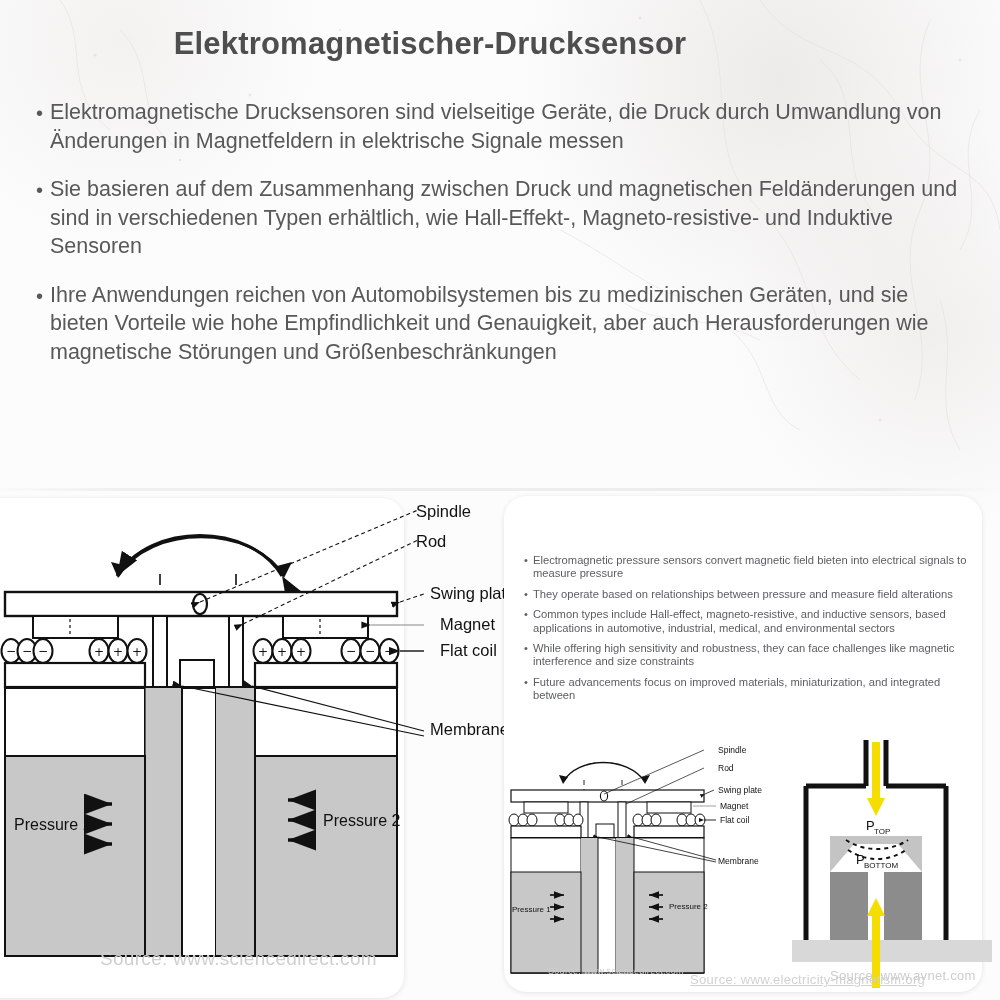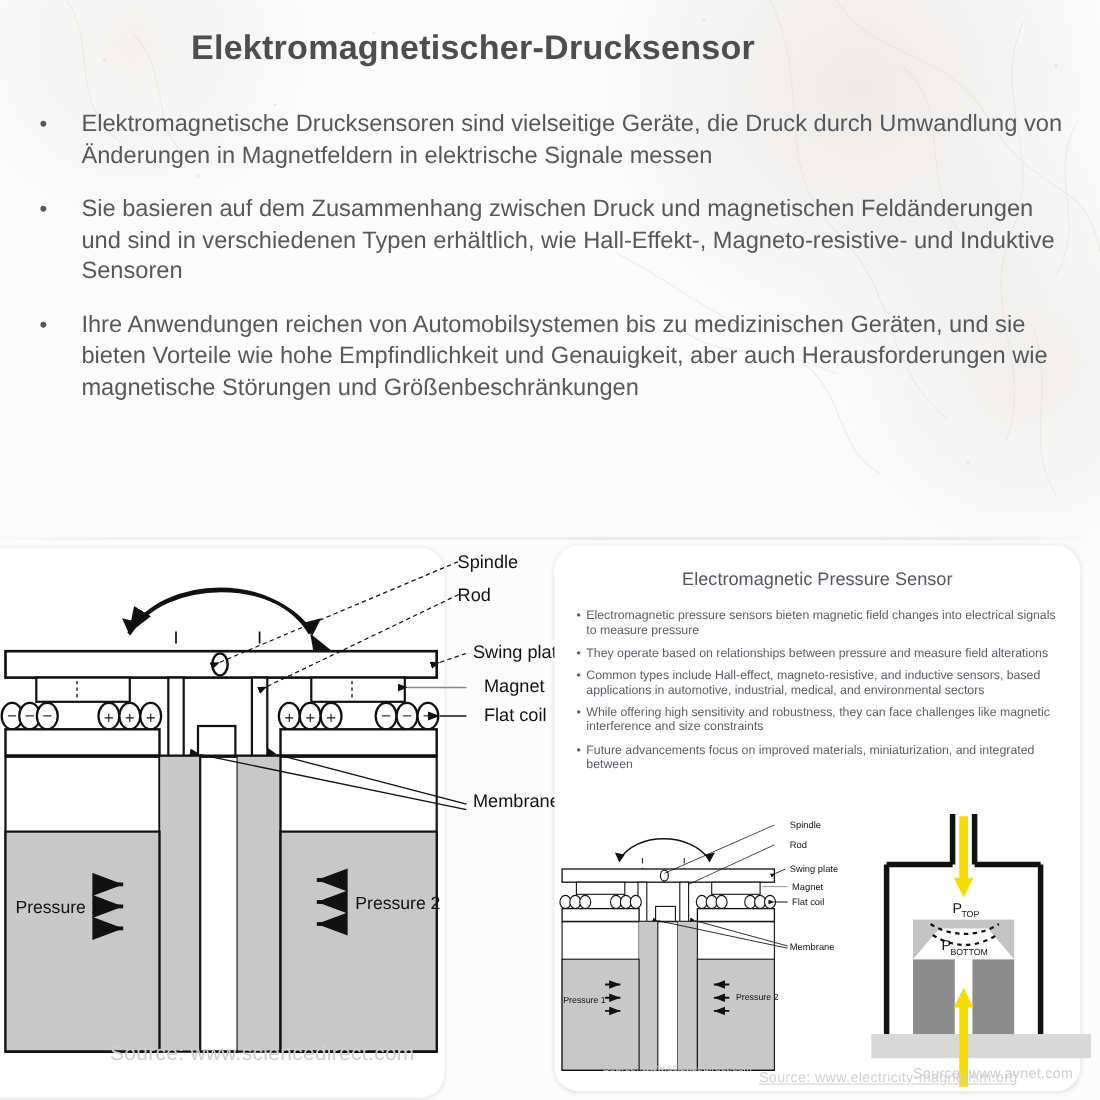--- a/index.html
+++ b/index.html
@@ -34,21 +34,21 @@
     position:absolute;top:98px;left:36px;width:930px;
   }
   .bullet{
     display:flex;margin-bottom:20px;
     font-size:21.5px;line-height:28.5px;color:#585858;
   }
   .bullet .dot{
     flex:0 0 auto;width:14px;margin-top:1px;
     font-size:20px;line-height:28.5px;color:#585858;
   }
-  .bullet .txt{flex:1 1 auto;margin-left:24px;}
+  .bullet .txt{flex:1 1 auto;}
 
   
   .strip{position:absolute;left:0;top:488px;width:1000px;height:512px;}
 
   .card{
     position:absolute;background:#fff;border-radius:22px;
     box-shadow:0 1px 5px rgba(0,0,0,.10);
     overflow:hidden;
   }
   .card-left{left:-26px;top:10px;width:430px;height:500px;}
@@ -245,26 +245,25 @@
   </div>
 
   <div style="position:absolute;left:416px;top:14px;font-size:16.5px;color:#111;">Spindle</div>
   <div style="position:absolute;left:416px;top:44px;font-size:16.5px;color:#111;">Rod</div>
   <div style="position:absolute;left:430px;top:96px;font-size:16.5px;color:#111;">Swing plate</div>
   <div style="position:absolute;left:440px;top:127px;font-size:16.5px;color:#111;">Magnet</div>
   <div style="position:absolute;left:440px;top:153px;font-size:16.5px;color:#111;">Flat coil</div>
   <div style="position:absolute;left:430px;top:232px;font-size:16.5px;color:#111;">Membrane</div>
 
   <div class="card card-right">
-    <div class="rc-title">Electromagnetic Pressure Sensor</div>
 
     <div class="rc-bullets">
       <div class="rc-bullet">
         <span class="dot">•</span>
-        <span class="txt">Electromagnetic pressure sensors bieten magnetic field changes into electrical signals to measure pressure</span>
+        <span class="txt">Electromagnetic pressure sensors convert magnetic field bieten into electrical signals to measure pressure</span>
       </div>
       <div class="rc-bullet">
         <span class="dot">•</span>
         <span class="txt">They operate based on relationships between pressure and measure field alterations</span>
       </div>
       <div class="rc-bullet">
         <span class="dot">•</span>
         <span class="txt">Common types include Hall-effect, magneto-resistive, and inductive sensors, based applications in automotive, industrial, medical, and environmental sectors</span>
       </div>
       <div class="rc-bullet">

